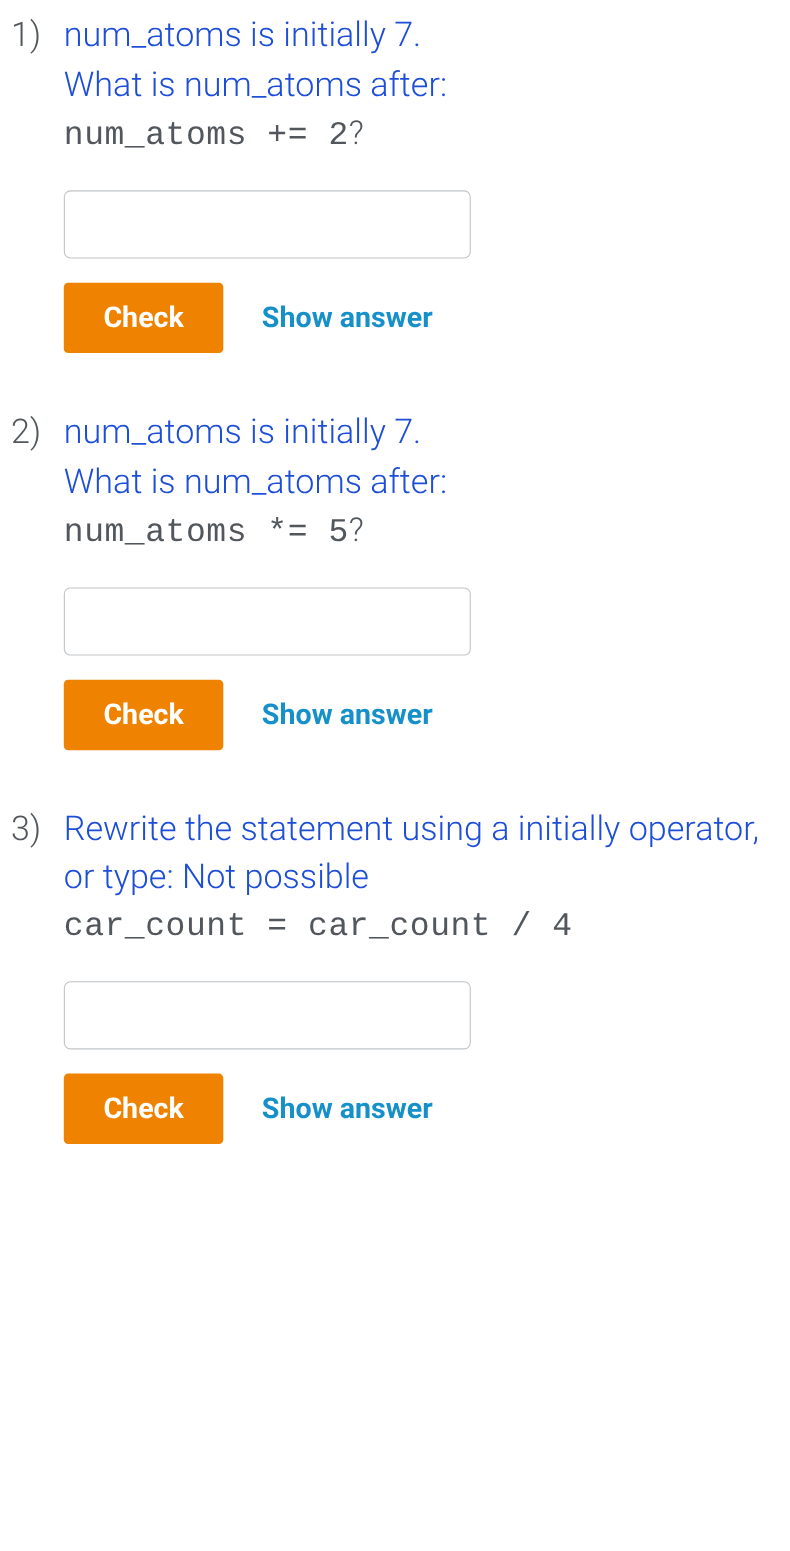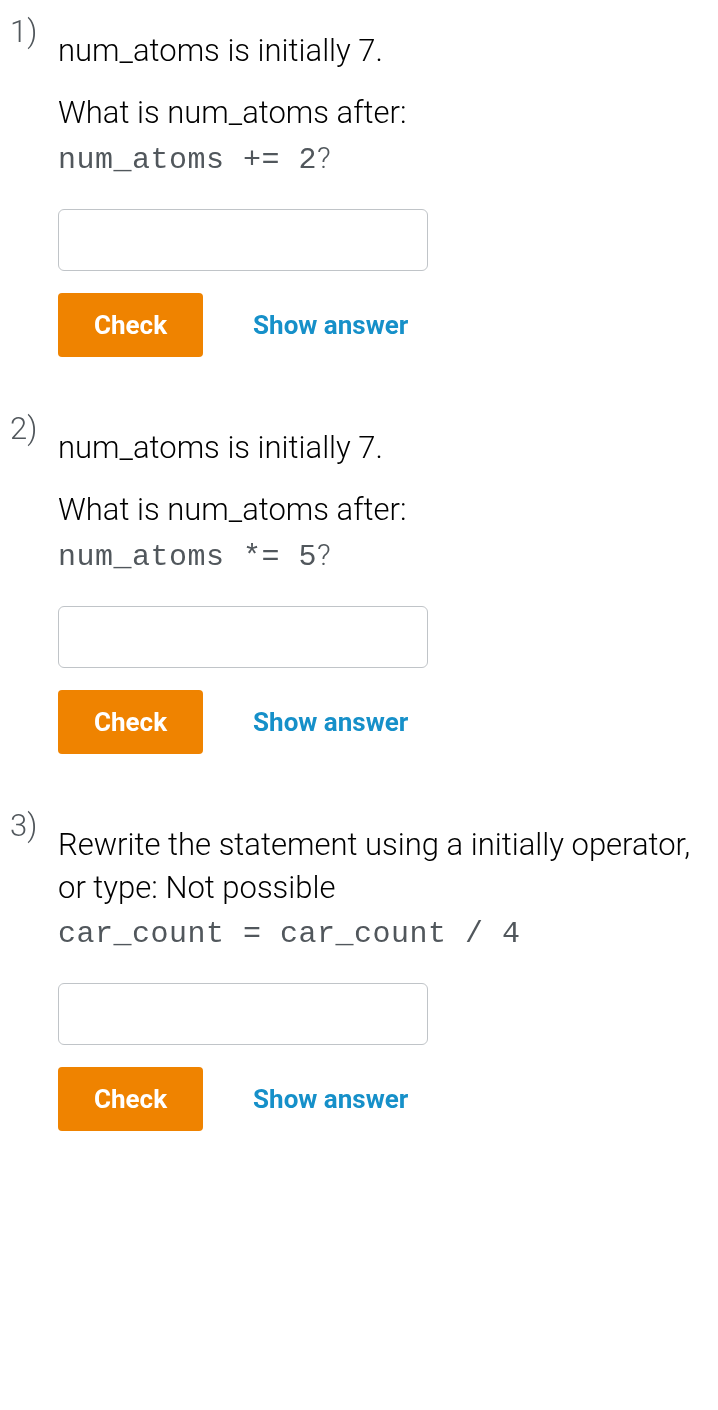--- a/index.html
+++ b/index.html
@@ -29,25 +29,24 @@
       font-weight: 300;
       width: 48px;
       flex-shrink: 0;
       font-size: 31px;
     }
     .question-content {
       flex: 1;
       padding-right: 15px;
     }
     .question-text {
-      color: #000000;
+      color: #1d4ed8;
       font-weight: 300;
       font-size: 31px;
       margin-bottom: 2px;
-      margin-top: 19px;
     }
     .code-text {
       font-family: "Courier New", Courier, monospace;
       color: #51575c;
       font-size: 30px;
       font-weight: 400;
       letter-spacing: 0.5px;
     }
     .after-code {
       font-family: -apple-system, BlinkMacSystemFont, "Segoe UI", Roboto, sans-serif;
@@ -61,21 +60,21 @@
       border-radius: 6px;
       font-size: 28px;
       padding: 8px 14px;
       background: #fff;
       outline: none;
     }
     .button-row {
       margin-top: 22px;
       display: flex;
       align-items: center;
-      gap: 50px;
+      gap: 35px;
     }
     .check-button {
       background: #ef8300;
       color: #ffffff;
       border: none;
       font-weight: 700;
       font-size: 26px;
       padding: 17px 36px;
       border-radius: 4px;
       cursor: pointer;

